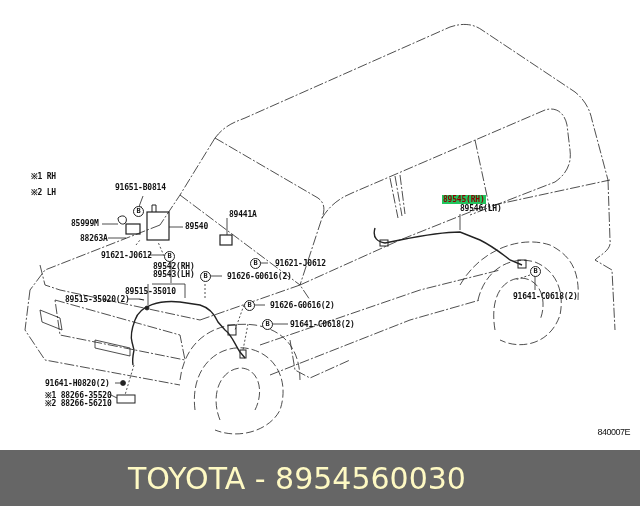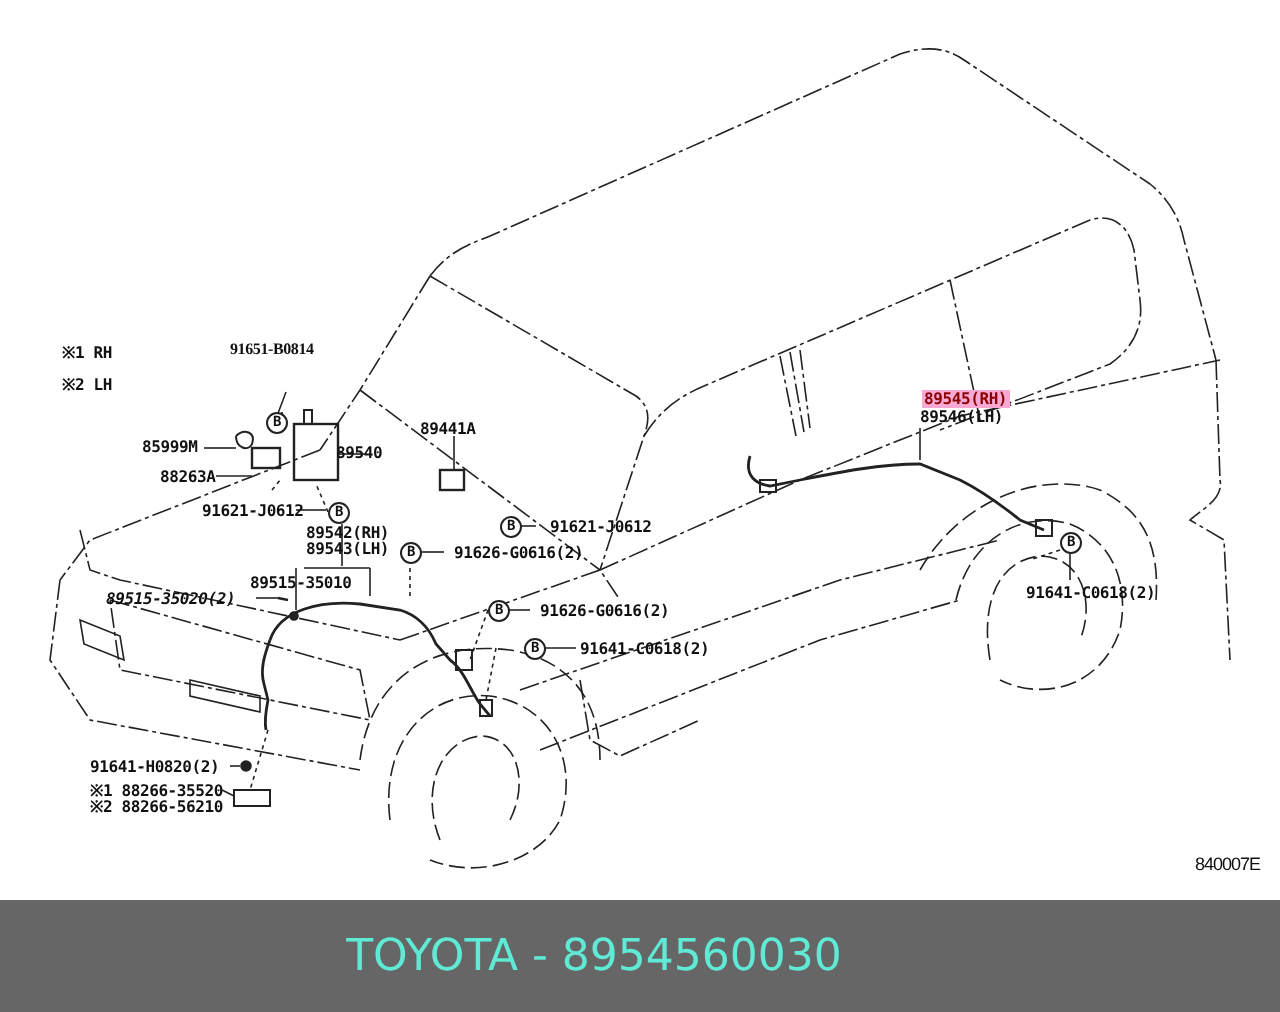--- a/index.html
+++ b/index.html
@@ -1,23 +1,23 @@
 <!DOCTYPE html>
 <html><head>
 <meta charset="utf-8">
 <style>
   html, body { margin:0; padding:0; }
   body { width:640px; height:506px; background:#ffffff; position:relative; overflow:hidden; font-family:"DejaVu Sans Mono", monospace; }
   #diagram { position:absolute; left:0; top:0; width:640px; height:450px; background:#fff; }
   #diagram svg { position:absolute; left:0; top:0; }
   .lbl { position:absolute; font-family:"DejaVu Sans Mono", monospace; font-size:8px; font-weight:bold; color:#111; white-space:nowrap; line-height:9px; letter-spacing:-0.2px; }
-  .lbl.hl { background:#f9a8d4; color:#8b0000; padding:0 1px;margin-left:19px; }
+  .lbl.hl { background:#22c55e; color:#8b0000; padding:0 1px; }
   .code { position:absolute; right:10px; top:427px; font-family:"Liberation Sans", sans-serif; font-size:9px; color:#111; letter-spacing:-0.5px;margin-left:24px; }
   #footer { position:absolute; left:0; top:450px; width:640px; height:56px; background:#666666; display:flex; align-items:center; justify-content:center; }
-  #footer span { font-family:"DejaVu Sans", sans-serif; color:#5eead4; font-size:22px; font-weight:normal; letter-spacing:0px; }
+  #footer span { font-family:"DejaVu Sans", sans-serif; color:#fef9c3; font-size:30px; font-weight:normal; letter-spacing:0px; }
   .gap { display:inline-block; width:46px; }
 </style>
 </head>
 <body>
 
 <div id="diagram">
   <svg width="640" height="450" viewBox="0 0 640 450" fill="none" stroke="#222" stroke-width="0.8">
 
     <path d="M215,138 C225,125 235,122 245,118 L450,27 C465,22 475,25 482,30 L575,92 C585,100 590,110 592,120 L608,180" stroke-dasharray="10,2,2,2"></path>
 
@@ -106,32 +106,32 @@
     <path d="M530,275 L515,280" stroke-dasharray="2,2"></path>
 
     <g stroke-width="0.9">
       <circle cx="137" cy="212" r="0"></circle>
     </g>
   </svg>
 
   <div class="lbl" style="left:31px;top:172px;"><span>※1</span> <span>RH</span></div>
   <div class="lbl" style="left:31px;top:188px;"><span>※2</span> <span>LH</span></div>
 
-  <div class="lbl" style="left:115px;top:170px;font-family:Liberation Serif, serif;">91651-B0814</div>
+  <div class="lbl" style="left:115px;top:183px;">91651-B0814</div>
   <div class="lbl" style="left:71px;top:219px;">85999M</div>
   <div class="lbl" style="left:80px;top:234px;">88263A</div>
-  <div class="lbl" style="left:168px;top:222px;">89540</div>
-  <div class="lbl" style="left:210px;top:210px;">89441A</div>
+  <div class="lbl" style="left:185px;top:222px;">89540</div>
+  <div class="lbl" style="left:229px;top:210px;">89441A</div>
   <div class="lbl" style="left:101px;top:251px;">91621-J0612</div>
   <div class="lbl" style="left:275px;top:259px;">91621-J0612</div>
   <div class="lbl" style="left:153px;top:262px;">89542(RH)</div>
   <div class="lbl" style="left:153px;top:270px;">89543(LH)</div>
   <div class="lbl" style="left:227px;top:272px;">91626-G0616(2)</div>
   <div class="lbl" style="left:125px;top:287px;">89515-35010</div>
-  <div class="lbl" style="left:53px;top:295px;font-style:italic;">89515-35020(2)</div>
+  <div class="lbl" style="left:65px;top:295px;">89515-35020(2)</div>
   <div class="lbl" style="left:270px;top:301px;">91626-G0616(2)</div>
   <div class="lbl" style="left:290px;top:320px;">91641-C0618(2)</div>
   <div class="lbl" style="left:45px;top:379px;">91641-H0820(2)</div>
   <div class="lbl" style="left:45px;top:391px;">※1 88266-35520</div>
   <div class="lbl" style="left:45px;top:399px;">※2 88266-56210</div>
 
   <div class="lbl hl" style="left:442px;top:195px;">89545(RH)</div>
   <div class="lbl" style="left:460px;top:204px;">89546(LH)</div>
   <div class="lbl" style="left:513px;top:292px;">91641-C0618(2)</div>
 

